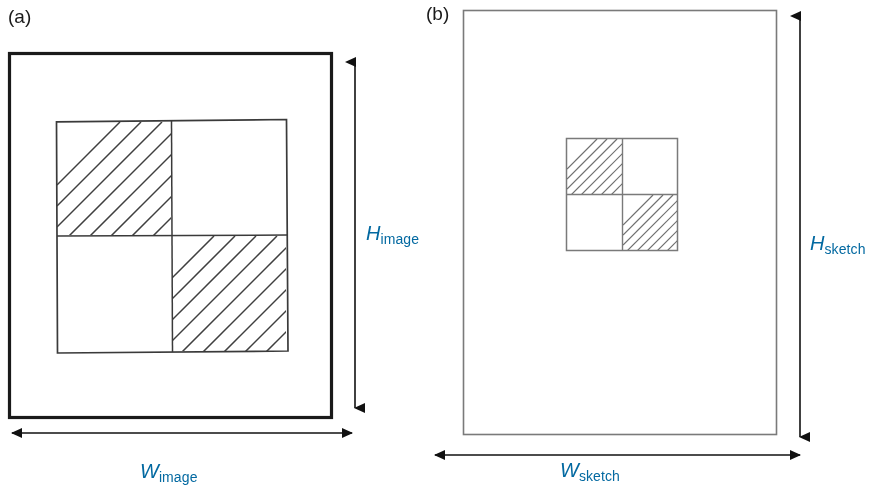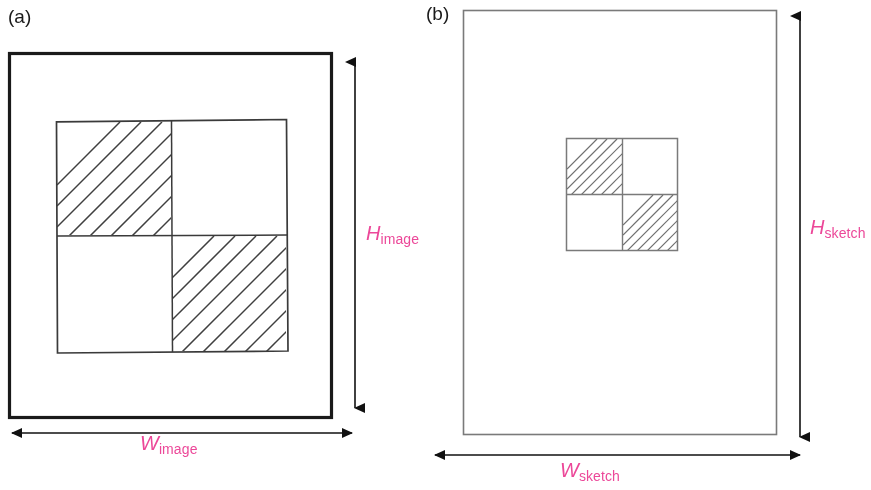--- a/index.html
+++ b/index.html
@@ -19,21 +19,21 @@
     position: absolute;
     font-size: 19px;
     color: #1a1a1a;
     font-family: "Liberation Sans", sans-serif;
     white-space: nowrap;
     user-select: none;
   }
   .dim-label {
     position: absolute;
     font-size: 18px;
-    color: #ec4899;
+    color: #0369a1;
     white-space: nowrap;
     user-select: none;
     font-family: "Liberation Sans", sans-serif;
   }
   .dim-label .sym {
     font-style: italic;
     font-size: 20px;
   }
   .dim-label .sub {
     font-style: normal;
@@ -54,25 +54,25 @@
 
 <div id="figure">
 
   <div class="panel-label" style="left:8px; top:6px;">(a)</div>
   <div class="panel-label" style="left:426px; top:3px;">(b)</div>
 
   <div class="dim-label" style="left:366px; top:222px;">
     <span class="sym">H</span><span class="sub">image</span>
   </div>
 
-  <div class="dim-label" style="left:140px; top:432px;">
+  <div class="dim-label" style="left:140px; top:460px;">
     <span class="sym">W</span><span class="sub">image</span>
   </div>
 
-  <div class="dim-label" style="left:810px; top:216px;text-align:center;">
+  <div class="dim-label" style="left:810px; top:232px;text-align:center;">
     <span class="sym">H</span><span class="sub">sketch</span>
   </div>
 
   <div class="dim-label" style="left:560px; top:459px;">
     <span class="sym">W</span><span class="sub">sketch</span>
   </div>
 
   <svg class="svg-layer" id="draw" viewBox="0 0 871 490" xmlns="http://www.w3.org/2000/svg">
     <defs>
       <marker id="arrowUp" markerWidth="12" markerHeight="12" refX="6" refY="10" orient="auto-start-reverse" markerUnits="userSpaceOnUse">

